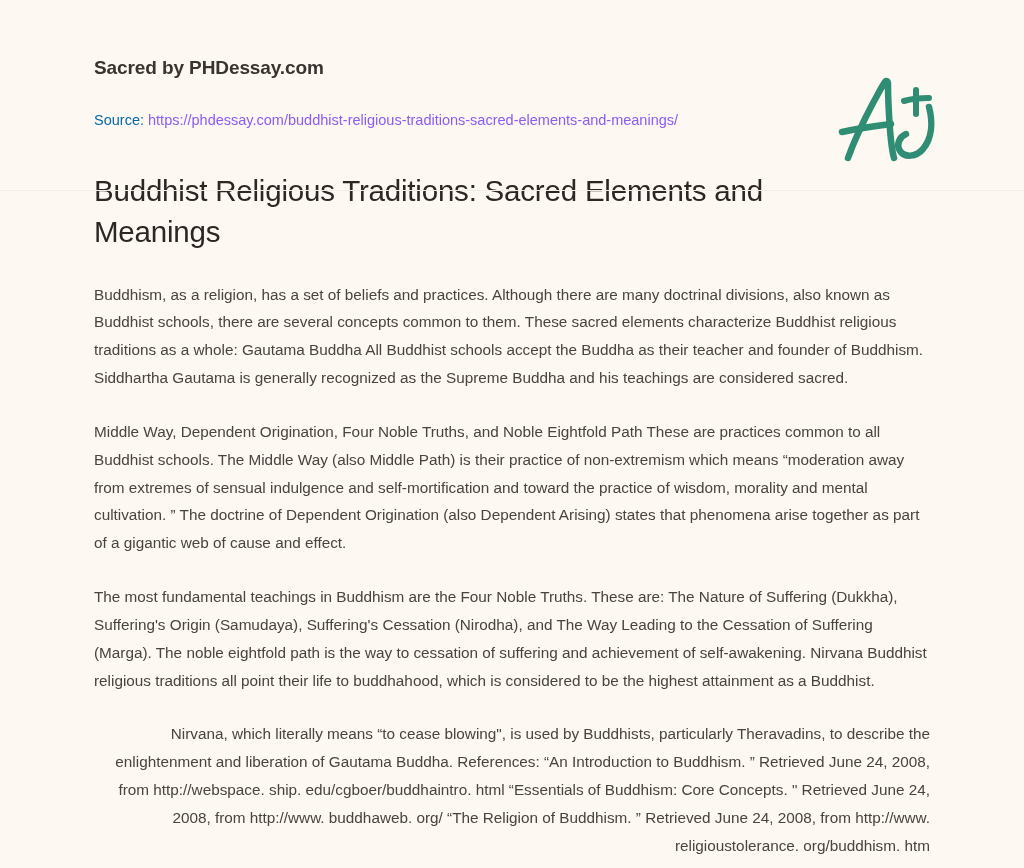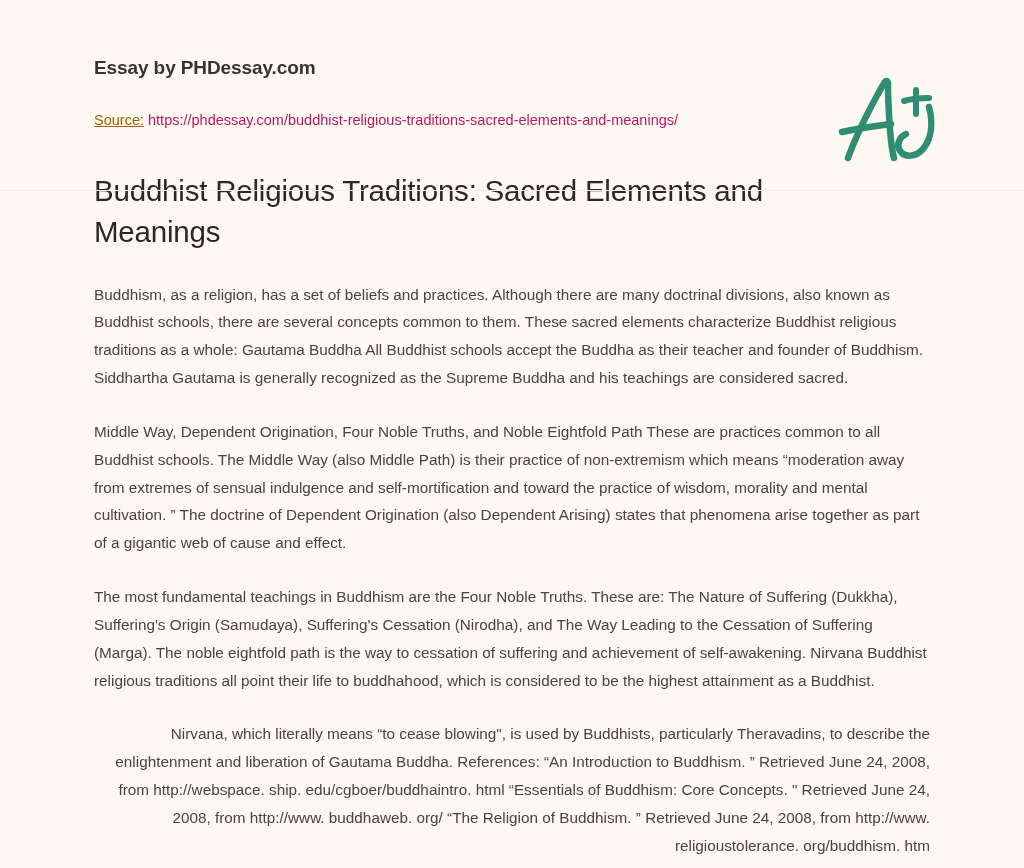--- a/index.html
+++ b/index.html
@@ -39,25 +39,24 @@
   }
 
   .source-line {
     margin: 28px 0 0 0;
     font-size: 14.5px;
     line-height: 1.75;
     max-width: 620px;
     color: #8C8681;
   }
   .source-label {
-    color: #a16207;
-    text-decoration: underline;
+    color: #0369a1;
   }
   .source-url {
-    color: #be185d;
+    color: #8b5cf6;
     text-decoration: none;
     word-break: break-all;
   }
 
   
   .logo {
     position: absolute;
     top: 72px;
     right: 83px;
     width: 104px;
@@ -115,21 +114,21 @@
     text-align: right;
   }
 </style>
 </head>
 <body>
 
 <div class="page">
 
   <div class="header">
 
-    <h1 class="brand-line">Essay by PHDessay.com</h1>
+    <h1 class="brand-line">Sacred by PHDessay.com</h1>
 
     <p class="source-line">
       <span class="source-label">Source:</span><span> </span><a class="source-url" href="#">https://phdessay.com/buddhist-religious-traditions-sacred-elements-and-meanings/</a>
     </p>
 
     <div class="logo">
       <svg viewBox="0 0 104 100" xmlns="http://www.w3.org/2000/svg" fill="none" stroke="#2E8D73" stroke-linecap="round" stroke-linejoin="round">
 
         <path d="M11 86 C16 72 26 50 36 31 C41 22 45 14 48 10 C49 8 51 9 51 12 C51 24 52 44 53 58 C54 70 55 79 57 86" stroke-width="6.5"></path>
 

